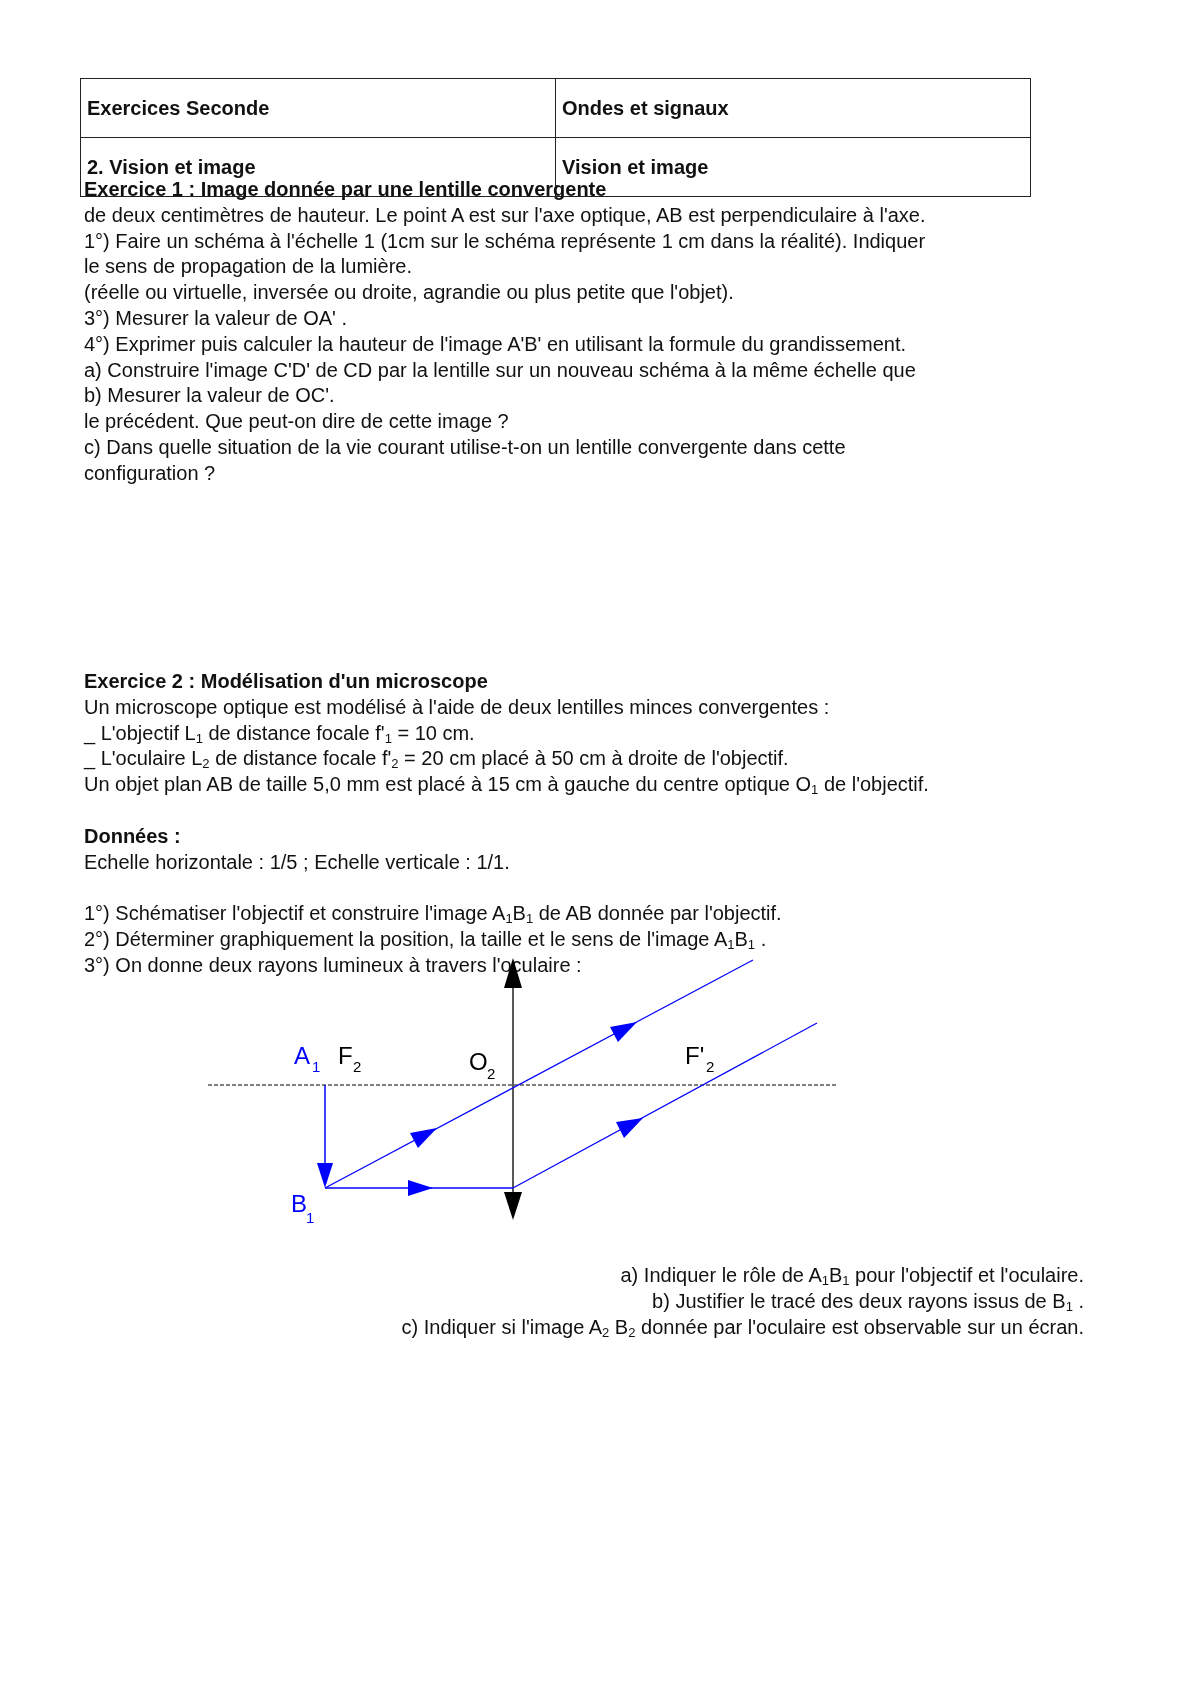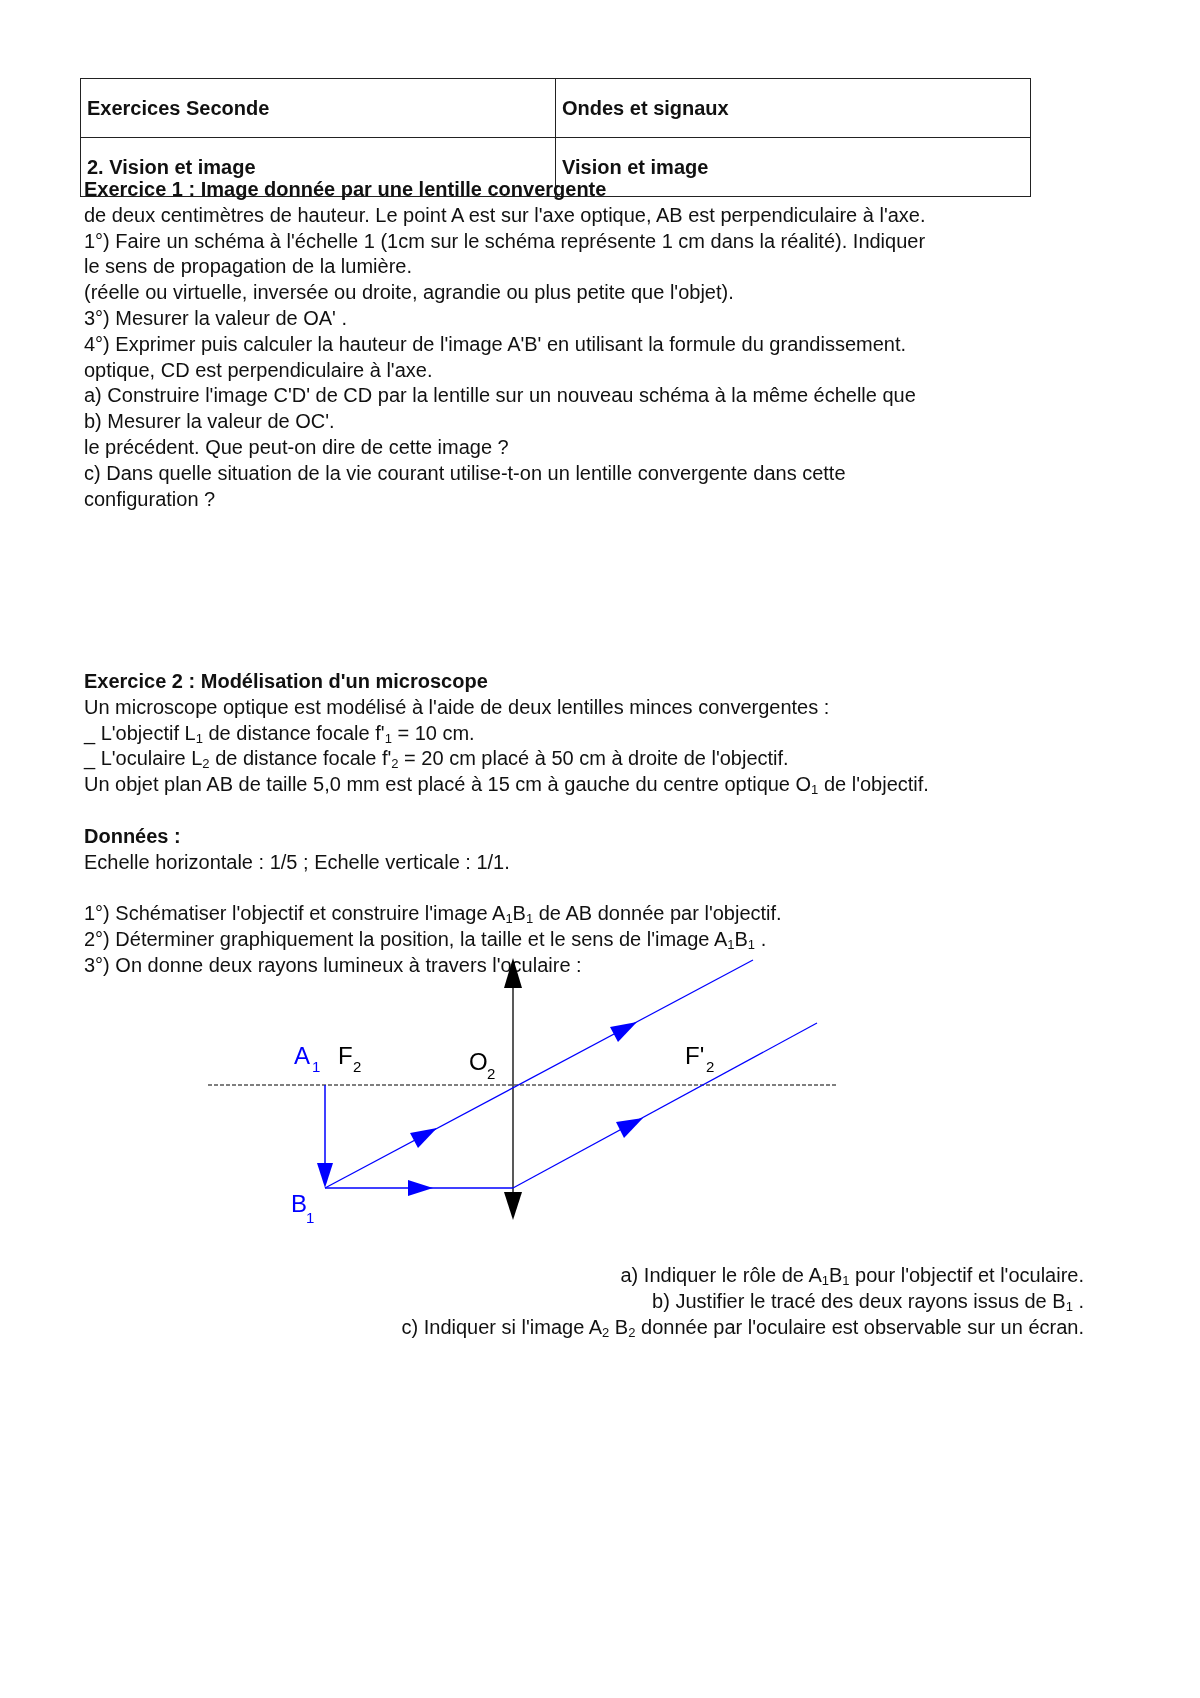--- a/index.html
+++ b/index.html
@@ -40,21 +40,20 @@
     </table>
 
   <div class="text" style="top:177px;">
     <p class="bold">Exercice 1 : Image donnée par une lentille convergente</p>
     <p>de deux centimètres de hauteur. Le point A est sur l'axe optique, AB est perpendiculaire à l'axe.</p>
     <p>1°) Faire un schéma à l'échelle 1 (1cm sur le schéma représente 1 cm dans la réalité). Indiquer</p>
     <p>le sens de propagation de la lumière.</p>
     <p>(réelle ou virtuelle, inversée ou droite, agrandie ou plus petite que l'objet).</p>
     <p>3°) Mesurer la valeur de OA' .</p>
     <p>4°) Exprimer puis calculer la hauteur de l'image A'B' en utilisant la formule du grandissement.</p>
-    <p>optique, CD est perpendiculaire à l'axe.</p>
     <p>a) Construire l'image C'D' de CD par la lentille sur un nouveau schéma à la même échelle que</p>
     <p>b) Mesurer la valeur de OC'.</p>
     <p>le précédent. Que peut-on dire de cette image ?</p>
     <p>c) Dans quelle situation de la vie courant utilise-t-on un lentille convergente dans cette</p>
     <p>configuration ?</p>
   </div>
 
   <div class="text" style="top:669px;">
     <p class="bold">Exercice 2 : Modélisation d'un microscope</p>
     <p>Un microscope optique est modélisé à l'aide de deux lentilles minces convergentes :</p>

